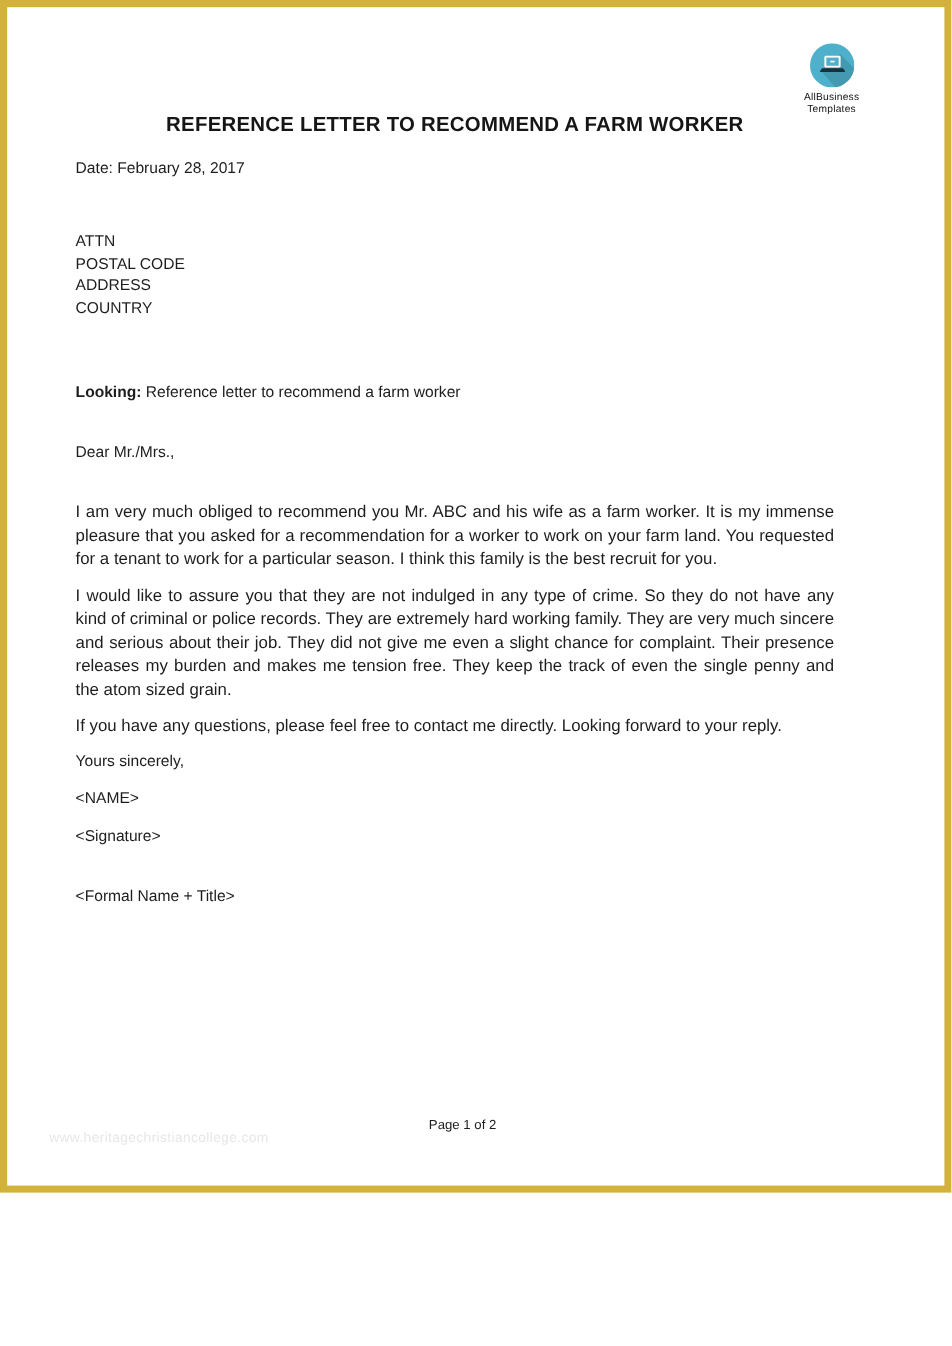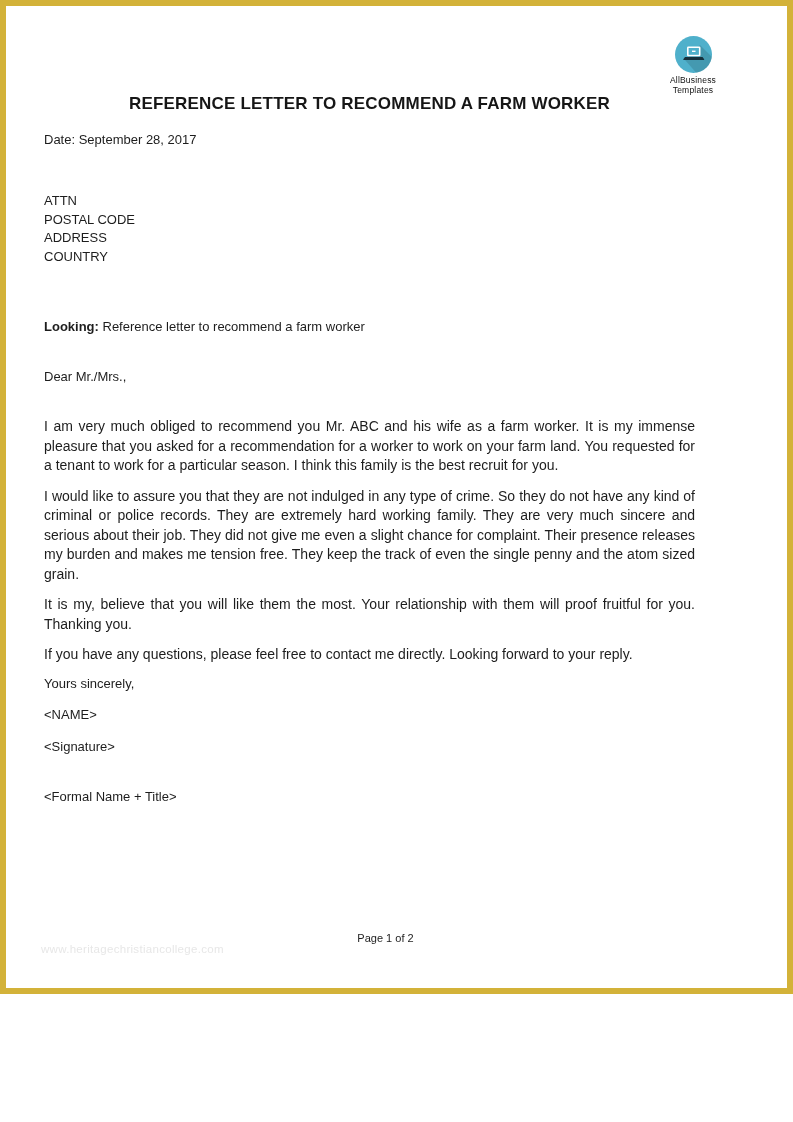--- a/index.html
+++ b/index.html
@@ -12,21 +12,21 @@
     font-family:"Liberation Sans",sans-serif;
     color:#1d1d1d;
     overflow:hidden;
   }
   .logo{
     position:absolute;top:30px;right:44px;width:100px;
     text-align:center;
   }
   .logo-circle{width:37px;height:37px;margin:0 auto 2px;display:block;}
   .logo-text{font-size:8.5px;line-height:10px;color:#111;font-weight:400;letter-spacing:.2px;}
-  .content{padding:0 92px 0 38px;}
+  .content{padding:0 92px 0 57px;}
   .title{
     margin:88px 0 0 0;
     text-align:center;
     font-size:17px;
     font-weight:bold;
     color:#161616;
     letter-spacing:.2px;
   }
   .date-line{margin-top:18px;font-size:13px;}
   .address{margin-top:45px;font-size:13px;line-height:18.5px;}
@@ -75,36 +75,35 @@
       <path d="M10 20.9 h17.5 l1.7 2.4 q0.3 0.6 -0.5 0.6 h-19.9 q-0.8 0 -0.5 -0.6 Z" fill="#16313d"></path>
     </svg>
     <div class="logo-text">AllBusiness</div>
     <div class="logo-text">Templates</div>
   </div>
 
   <div class="content">
 
     <div class="title">REFERENCE LETTER TO RECOMMEND A FARM WORKER</div>
 
-    <div class="date-line">Date: September 28, 2017</div>
+    <div class="date-line">Date: February 28, 2017</div>
 
     <div class="address">
       <div>ATTN</div>
       <div>POSTAL CODE</div>
       <div>ADDRESS</div>
       <div>COUNTRY</div>
     </div>
 
     <div class="subject"><b>Looking:</b><span> Reference letter to recommend a farm worker</span></div>
 
     <div class="salutation">Dear Mr./Mrs.,</div>
 
     <p class="para first">I am very much obliged to recommend you Mr. ABC and his wife as a farm worker. It is my immense pleasure that you asked for a recommendation for a worker to work on your farm land. You requested for a tenant to work for a particular season. I think this family is the best recruit for you.</p>
     <p class="para">I would like to assure you that they are not indulged in any type of crime. So they do not have any kind of criminal or police records. They are extremely hard working family. They are very much sincere and serious about their job. They did not give me even a slight chance for complaint. Their presence releases my burden and makes me tension free. They keep the track of even the single penny and the atom sized grain.</p>
-    <p class="para">It is my, believe that you will like them the most. Your relationship with them will proof fruitful for you. Thanking you.</p>
     <p class="para">If you have any questions, please feel free to contact me directly. Looking forward to your reply.</p>
 
     <div class="closing">Yours sincerely,</div>
 
     <div class="sig-name">&lt;NAME&gt;</div>
     <div class="sig-signature">&lt;Signature&gt;</div>
     <div class="sig-formal">&lt;Formal Name + Title&gt;</div>
 
   </div>
 

